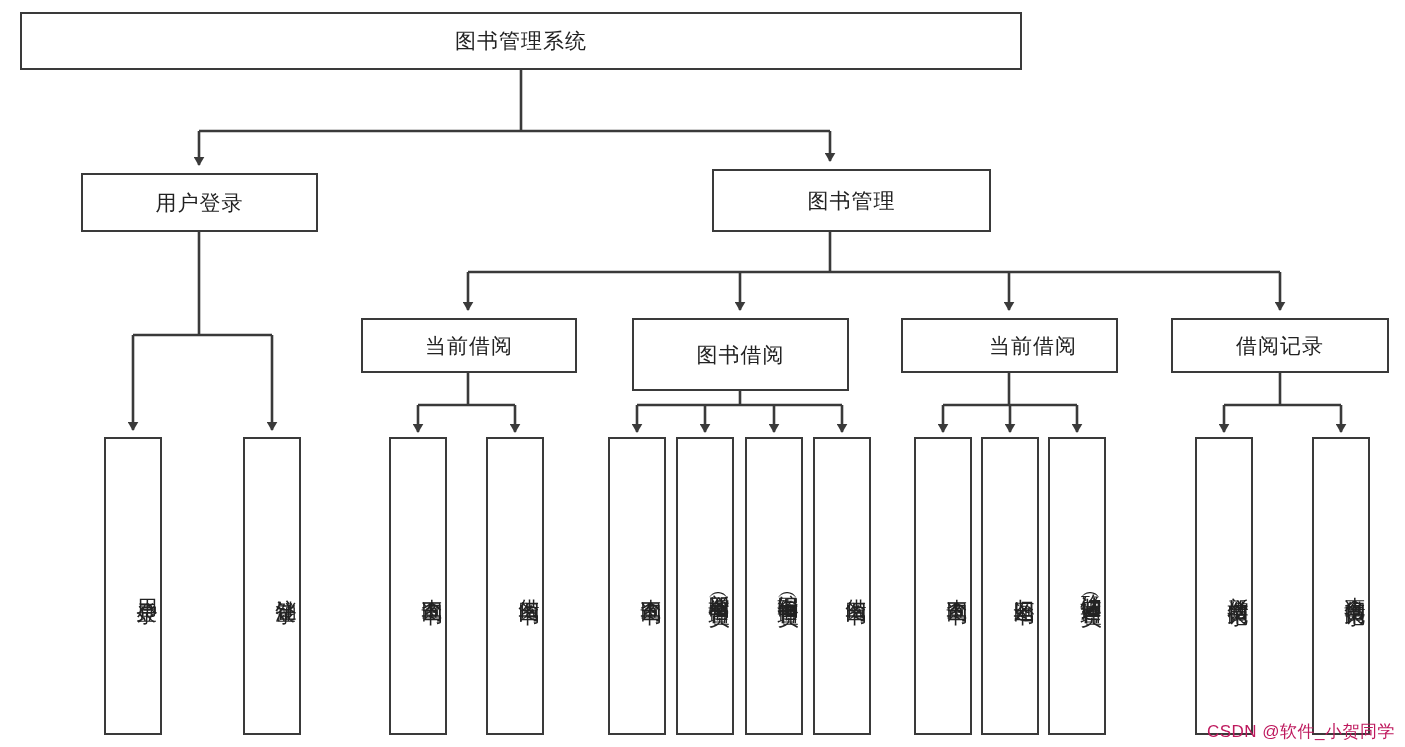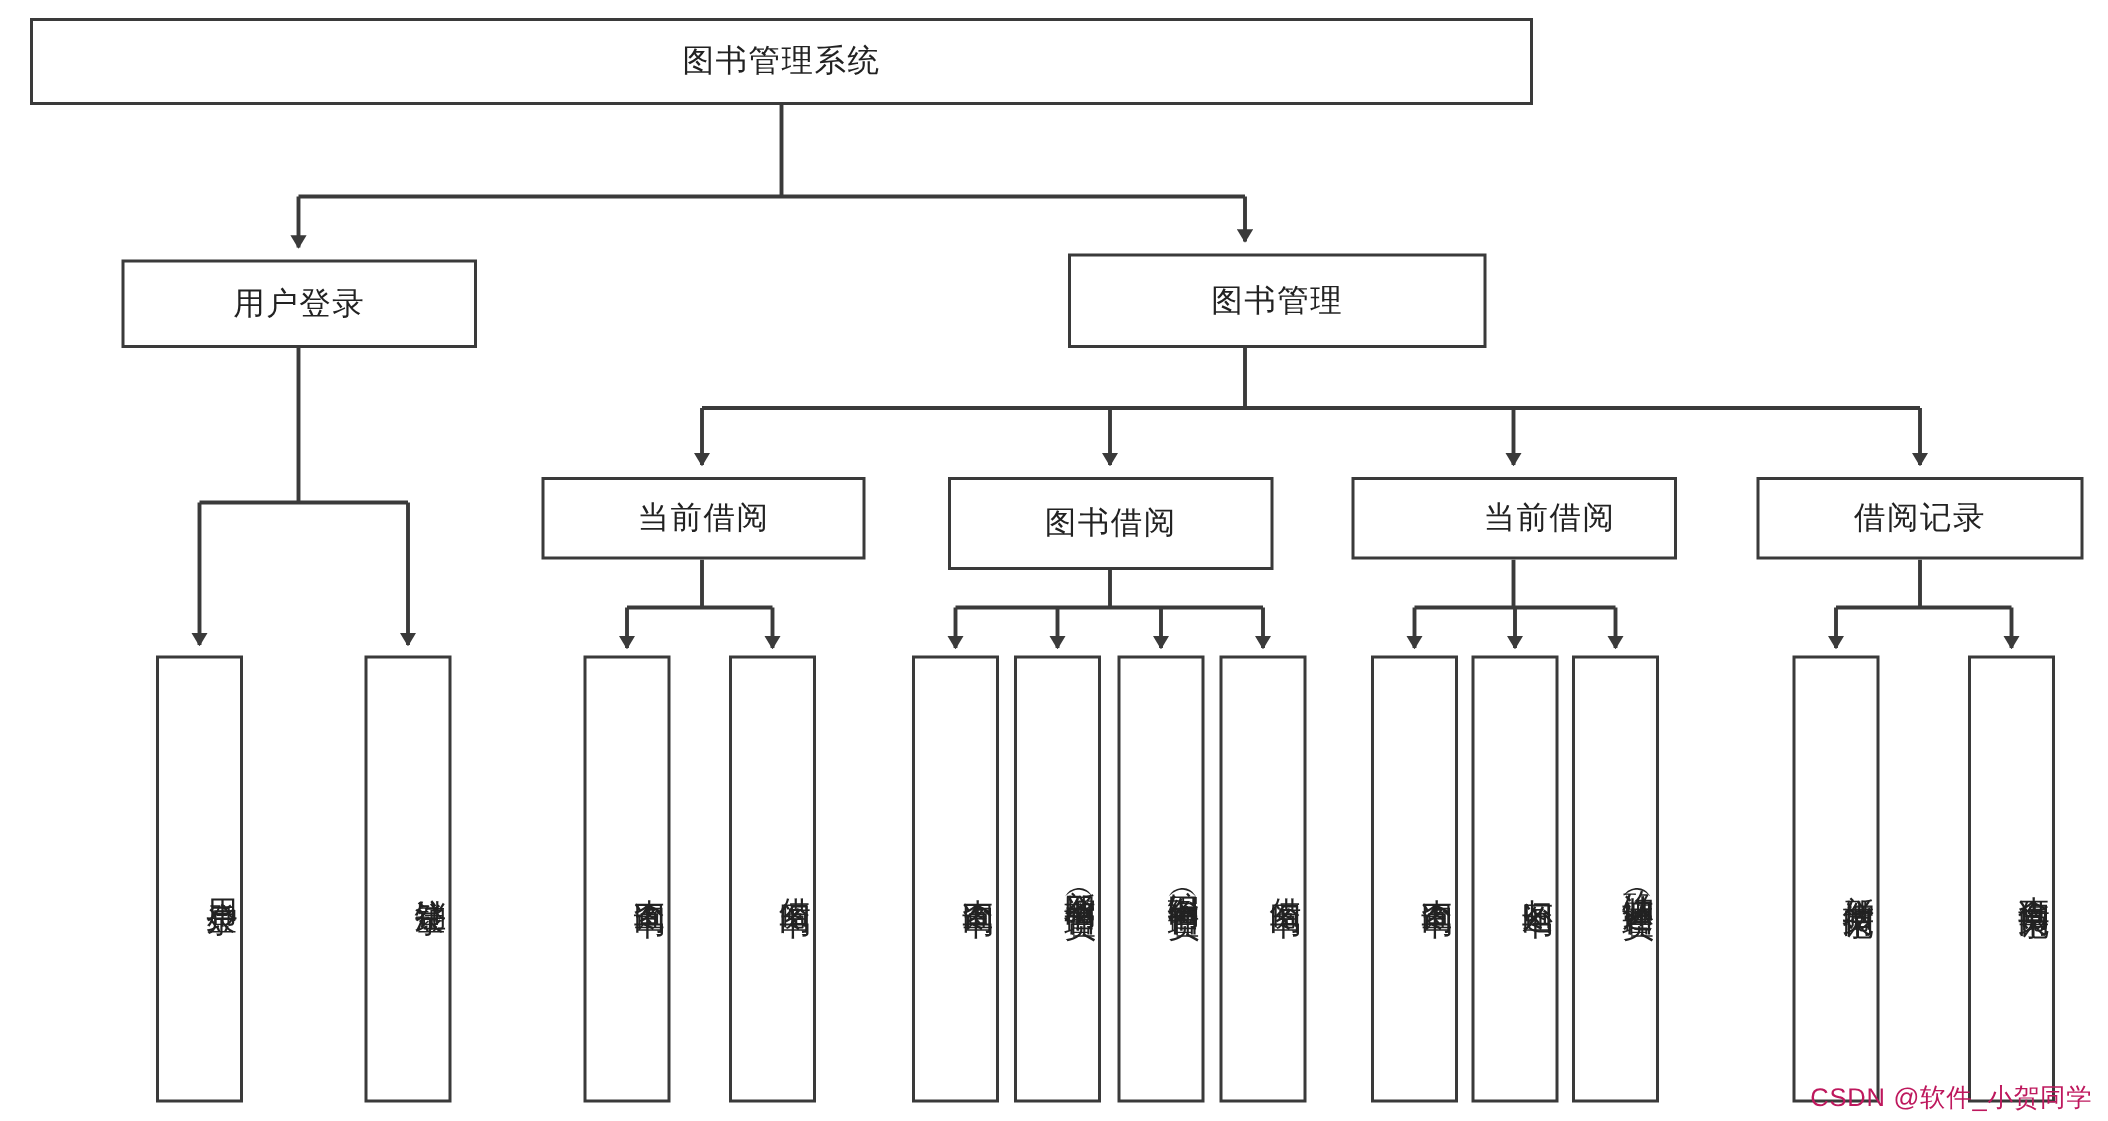--- a/index.html
+++ b/index.html
@@ -134,21 +134,21 @@
   </div>
 
   <div class="node horiz" style="left:712px; top:169px; width:279px; height:63px;">
     <span>图书管理</span>
   </div>
 
   <div class="node horiz" style="left:361px; top:318px; width:216px; height:55px;">
     <span>当前借阅</span>
   </div>
 
-  <div class="node horiz" style="left:632px; top:318px; width:217px; height:62px;">
+  <div class="node horiz" style="left:632px; top:318px; width:217px; height:73px;">
     <span>图书借阅</span>
   </div>
 
   <div class="node horiz" style="left:901px; top:318px; width:217px; height:55px;padding-left:47px;">
     <span>当前借阅</span>
   </div>
 
   <div class="node horiz" style="left:1171px; top:318px; width:218px; height:55px;">
     <span>借阅记录</span>
   </div>

